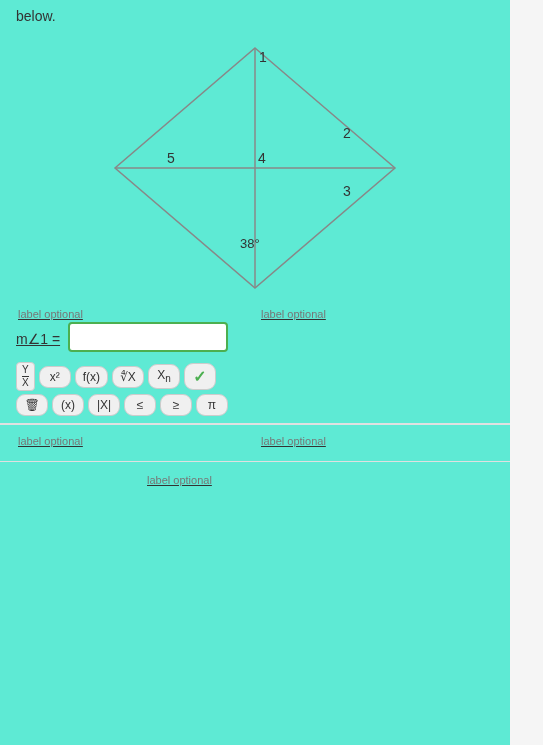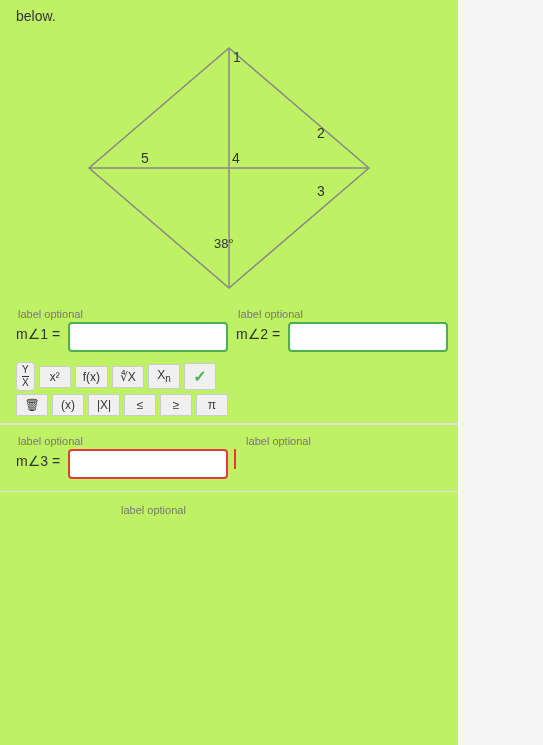--- a/index.html
+++ b/index.html
@@ -7,22 +7,22 @@
       width: 543px;
       min-height: 745px;
       background: #f5f5f5;
       font-family: Arial, sans-serif;
       font-size: 14px;
       color: #333;
       overflow-x: hidden;
     }
 
     .page-container {
-      width: 458px;
-      background: #bef264;
+      width: 510px;
+      background: #5eead4;
       min-height: 745px;
     }
 
     .top-note {
       padding: 8px 16px 4px;
       font-size: 14px;
       color: #333;
     }
 
     
@@ -38,20 +38,21 @@
       width: 320px;
       height: 260px;
     }
 
     
     .input-row {
       display: flex;
       align-items: flex-start;
       padding: 4px 16px;
       gap: 8px;
+      text-decoration: underline;
     }
 
     .input-group {
       display: flex;
       flex-direction: column;
       align-items: flex-start;
       flex: 1;
     }
 
     .label-optional {
@@ -75,21 +76,21 @@
       height: 30px;
       width: 160px;
       padding: 0 6px;
       font-size: 14px;
       outline: none;
       background: #fff;
     }
 
     .input-row-item {
       display: flex;
-      align-items: flex-start;
+      align-items: center;
       gap: 4px;
     }
 
     
     .toolbar {
       display: flex;
       flex-direction: column;
       padding: 6px 16px 4px;
       border-bottom: 2px solid #e0e0e0;
       margin-bottom: 4px;
@@ -98,21 +99,21 @@
     .toolbar-row {
       display: flex;
       gap: 4px;
       align-items: center;
       margin-bottom: 3px;
     }
 
     .tb-btn {
       background: #f0f0f0;
       border: 1px solid #ccc;
-      border-radius: 0;
+      border-radius: 9px;
       padding: 3px 7px;
       font-size: 12px;
       cursor: pointer;
       min-width: 32px;
       text-align: center;
       color: #333;
     }
 
     .tb-btn.check {
       color: #4caf50;
@@ -181,24 +182,20 @@
     <div class="input-group">
       <span class="label-optional">label optional</span>
       <div class="input-row-item">
         <span class="angle-label">m∠1 =</span>
         <input class="input-field" type="text" style="">
       </div>
     </div>
 
     <div class="input-group">
       <span class="label-optional">label optional</span>
-      <div class="input-row-item">
-        <span class="angle-label">m∠2 =</span>
-        <input class="input-field" type="text" style="">
-      </div>
     </div>
   </div>
 
   <div class="toolbar">
     <div class="toolbar-row">
 
       <div class="tb-fraction">
         <span class="num">Y</span>
         <span class="den">X</span>
       </div>
@@ -215,25 +212,20 @@
       <button class="tb-btn">≤</button>
       <button class="tb-btn">≥</button>
       <button class="tb-btn">π</button>
     </div>
   </div>
 
   <div class="input-row" style="margin-top:6px;">
 
     <div class="input-group">
       <span class="label-optional">label optional</span>
-      <div class="input-row-item">
-        <span class="angle-label">m∠3 =</span>
-        <input class="input-field" type="text" style="border-color: rgb(229, 57, 53);">
-        <span class="vertical-cursor"></span>
-      </div>
     </div>
 
     <div class="input-group">
       <span class="label-optional">label optional</span>
     </div>
   </div>
 
   <div style="height:1px; background:#e0e0e0; margin:8px 0;"></div>
 
   <div class="input-row" style="margin-top:4px;">

